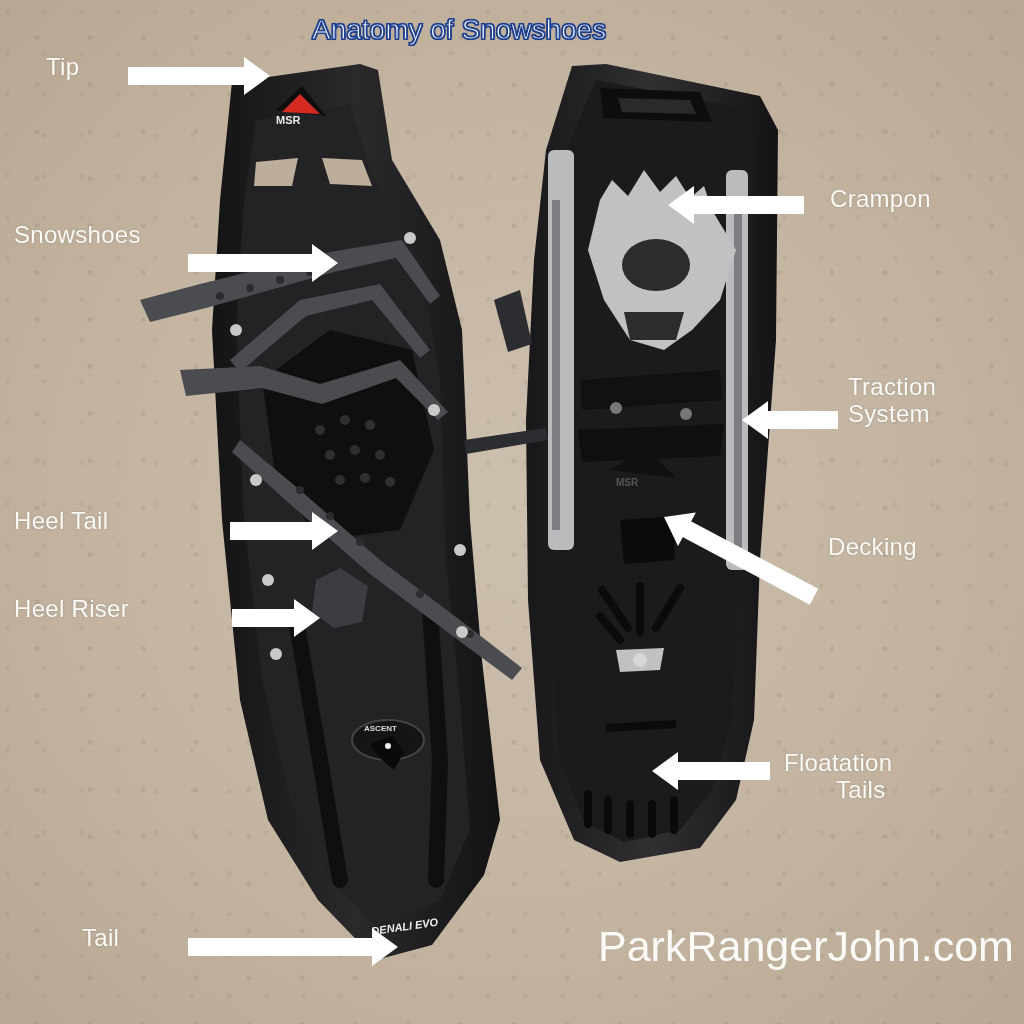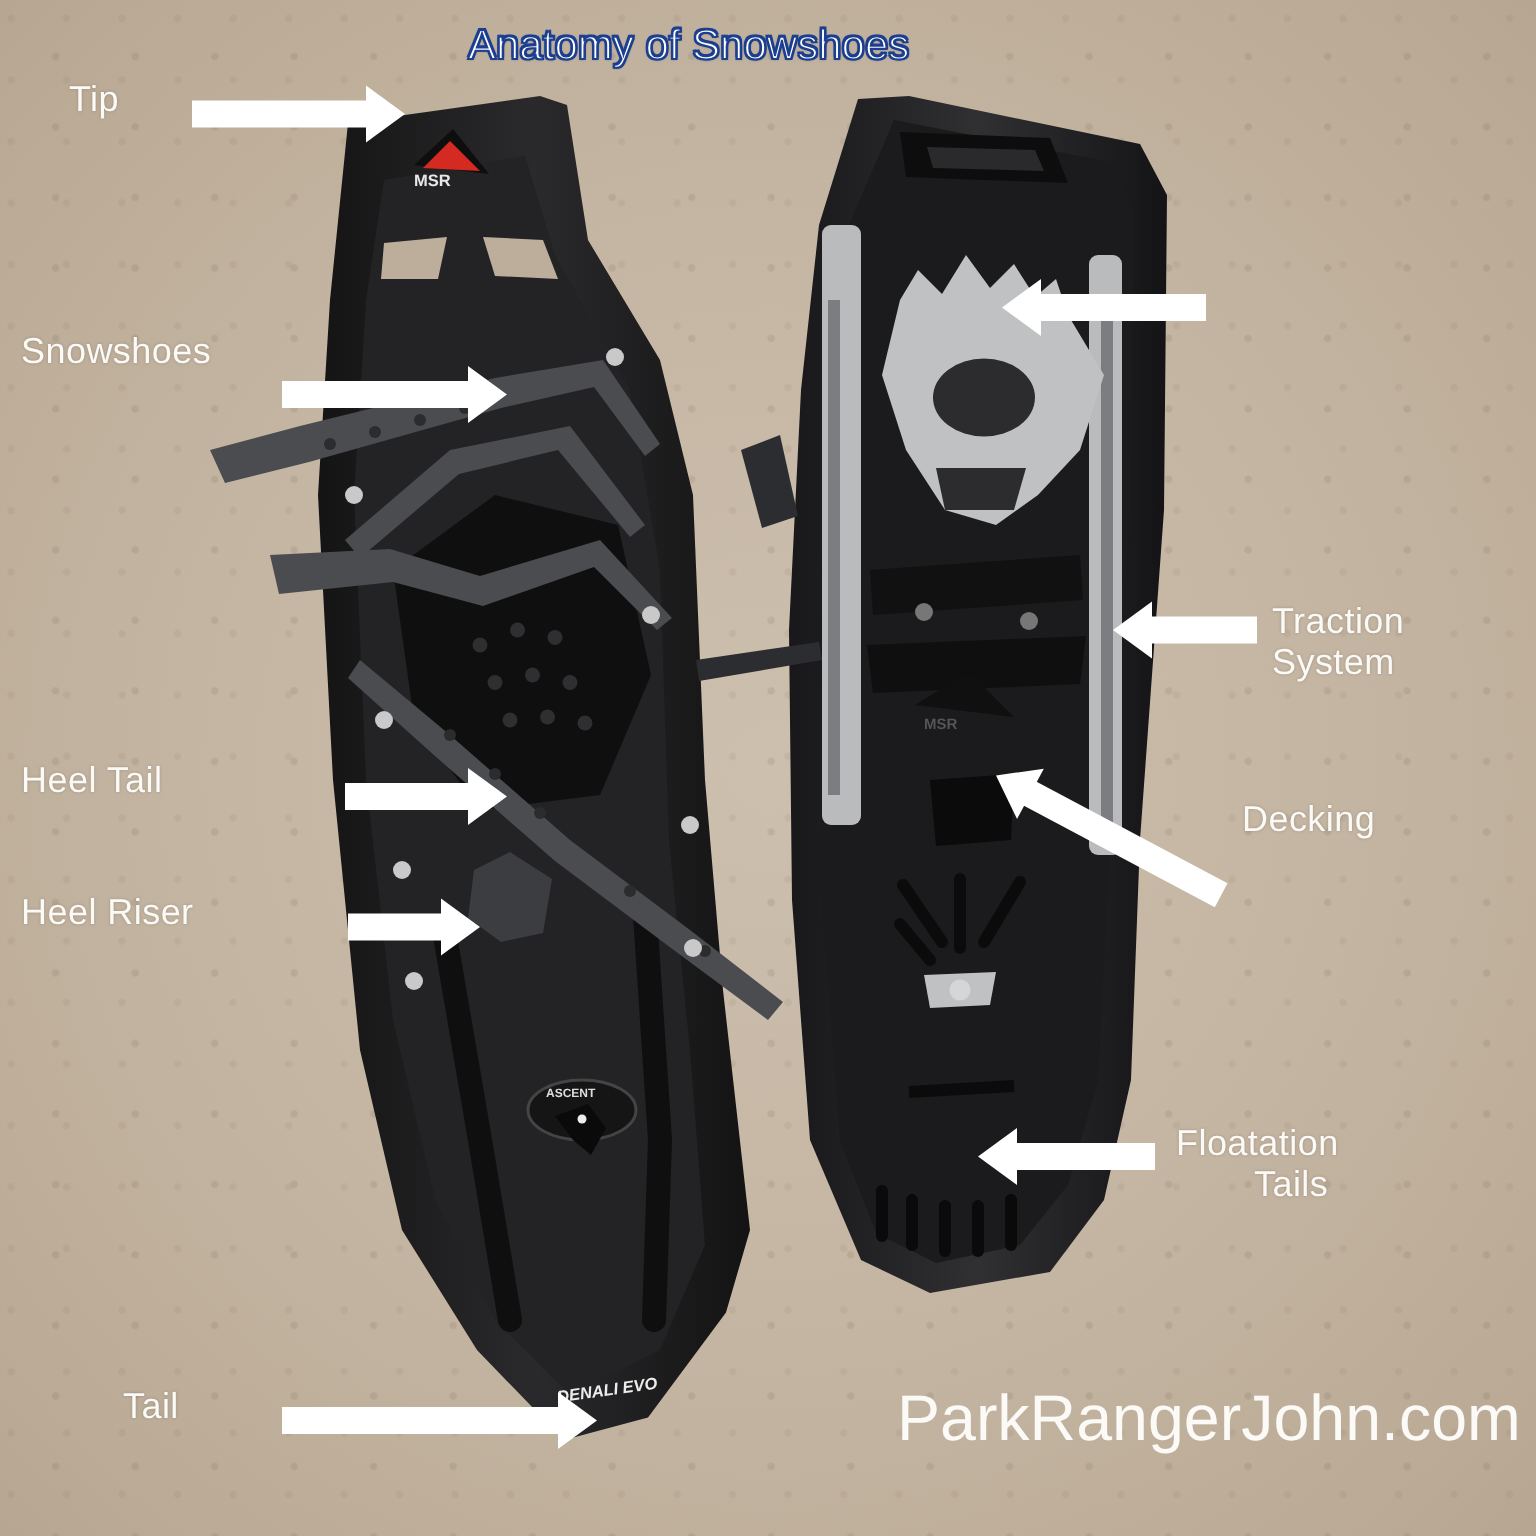--- a/index.html
+++ b/index.html
@@ -188,26 +188,27 @@
       <div class="shaft"></div>
       <div class="head"></div>
     </div>
 
   <div class="label" style="left:82px;top:925px;">Tail</div>
   <div class="arrow" style="left:188px;top:938px;width:210px;">
       <div class="shaft"></div>
       <div class="head"></div>
     </div>
 
+  <div class="label" style="left:830px;top:186px;">Crampon</div>
   <div class="arrow left" style="left:668px;top:196px;width:136px;">
       <div class="shaft"></div>
       <div class="head"></div>
     </div>
 
-  <div class="label" style="left:848px;top:374px;margin-top:28px;">
+  <div class="label" style="left:848px;top:374px;">
     <div>Traction</div>
     <div>System</div>
   </div>
   <div class="arrow left" style="left:742px;top:411px;width:96px;">
       <div class="shaft"></div>
       <div class="head"></div>
     </div>
 
   <div class="label" style="left:828px;top:534px;">Decking</div>
   <div class="arrow left" style="left:664px;top:508px;width:170px;transform:rotate(28deg);transform-origin:0 50%;">

